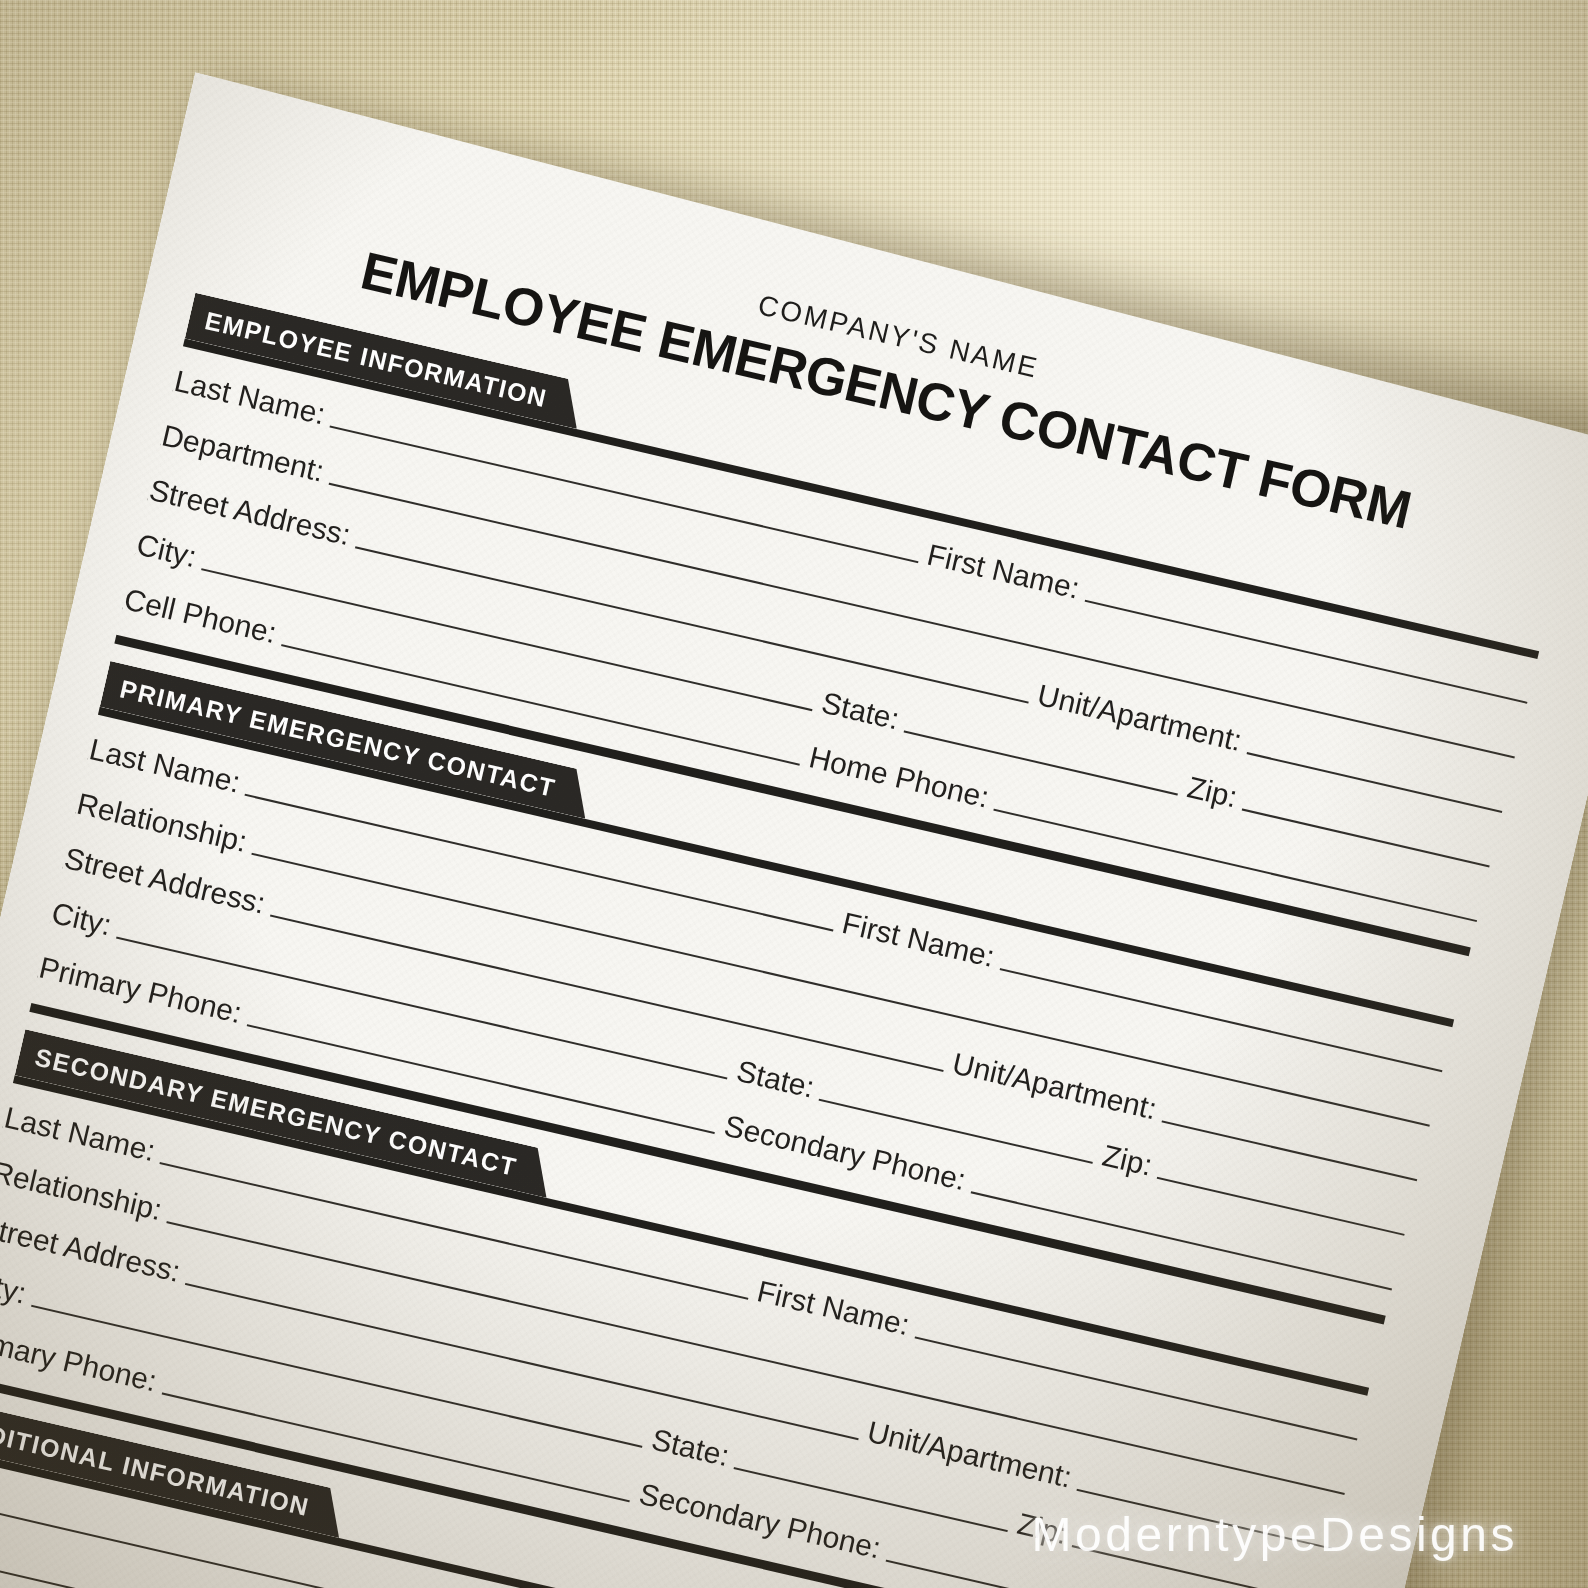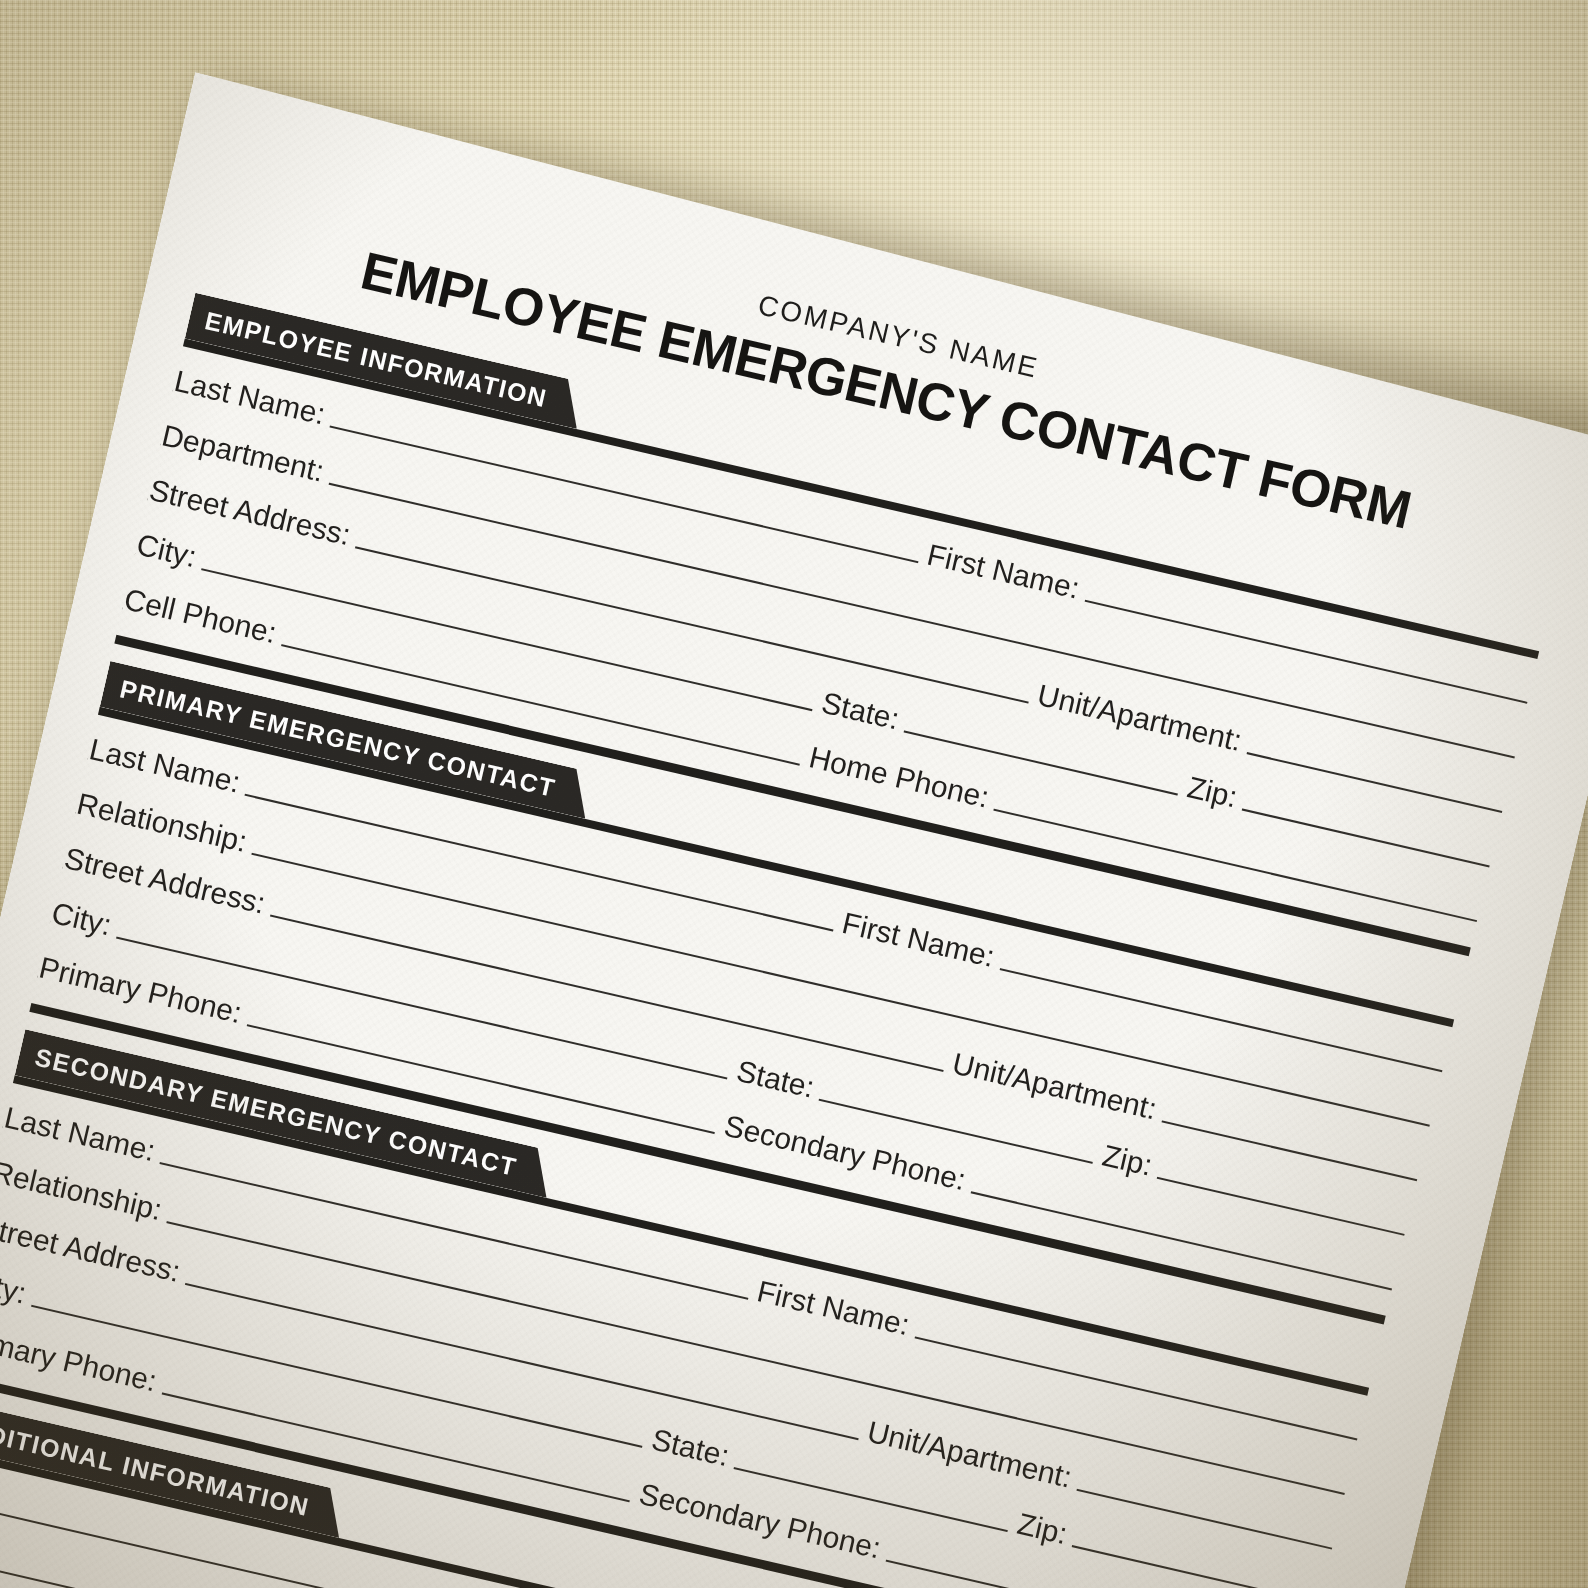--- a/index.html
+++ b/index.html
@@ -226,13 +226,14 @@
             </div>
             <div class="row">
               <div class="rule"></div>
             </div>
             <div class="row"></div>
           </section>
         </div>
     </div>
   </div>
 
+  <div class="watermark">ModerntypeDesigns</div>
 </div>
 
 </body></html>

